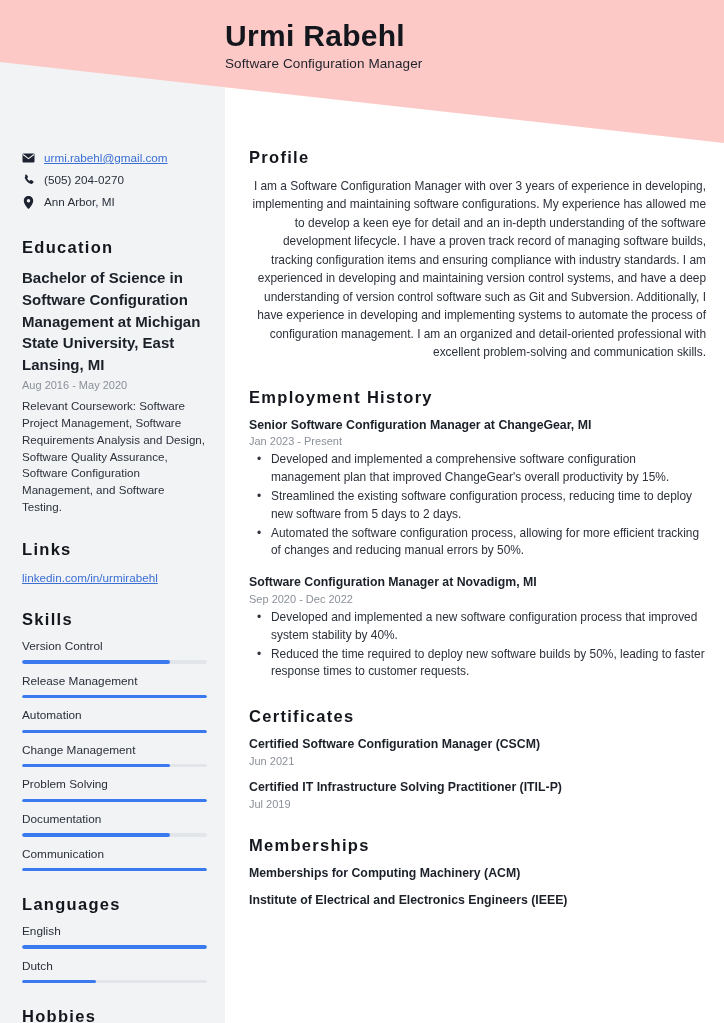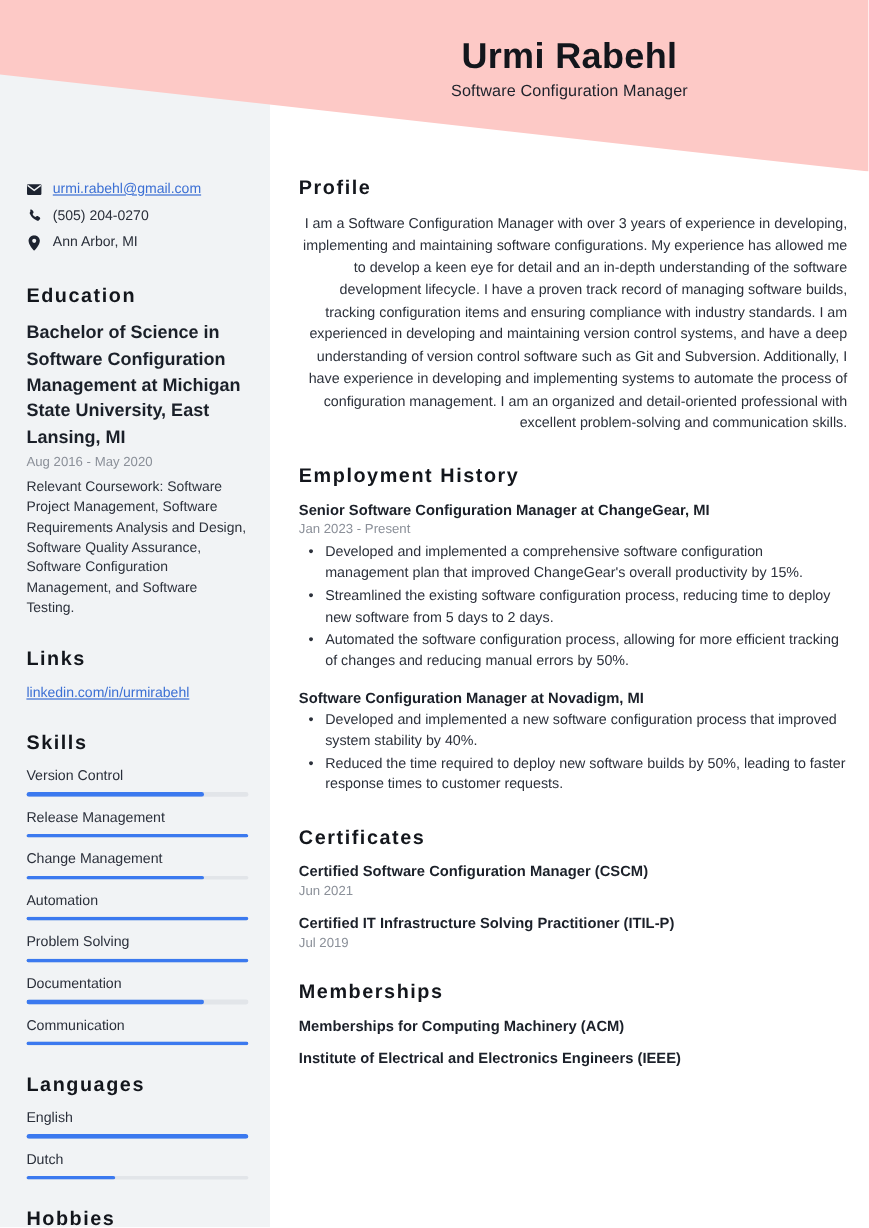--- a/index.html
+++ b/index.html
@@ -31,23 +31,23 @@
     left: 0; top: 0;
     width: 724px; height: 160px;
     background: #fdc9c6;
     clip-path: polygon(0 0, 724px 0, 724px 143px, 0 62px);
     z-index: 3;
   }
   .header-text {
     position: absolute;
     left: 225px; top: 0;
     width: 499px;
-    text-align: center;
+    text-align: left;
     z-index: 4;
-    padding-top: 30px;
+    padding-top: 18px;
   }
   .name {
     font-size: 30px;
     font-weight: bold;
     color: #13161c;
     letter-spacing: 0.3px;
     line-height: 1.18;
   }
   .job-title {
     font-size: 13.5px;
@@ -292,29 +292,29 @@
             <div class="meter-fill" style="width: 80%;"></div>
           </div>
       </div>
       <div class="meter-row">
         <div class="meter-label">Release Management</div>
         <div class="meter-track">
             <div class="meter-fill" style="width: 100%;"></div>
           </div>
       </div>
       <div class="meter-row">
+        <div class="meter-label">Automation</div>
+        <div class="meter-track">
+            <div class="meter-fill" style="width: 100%;"></div>
+          </div>
+      </div>
+      <div class="meter-row">
         <div class="meter-label">Change Management</div>
         <div class="meter-track">
             <div class="meter-fill" style="width: 80%;"></div>
-          </div>
-      </div>
-      <div class="meter-row">
-        <div class="meter-label">Automation</div>
-        <div class="meter-track">
-            <div class="meter-fill" style="width: 100%;"></div>
           </div>
       </div>
       <div class="meter-row">
         <div class="meter-label">Problem Solving</div>
         <div class="meter-track">
             <div class="meter-fill" style="width: 100%;"></div>
           </div>
       </div>
       <div class="meter-row">
         <div class="meter-label">Documentation</div>
@@ -364,20 +364,21 @@
         <div class="job-date">Jan 2023 - Present</div>
         <ul class="bullets">
           <li>Developed and implemented a comprehensive software configuration management plan that improved ChangeGear's overall productivity by 15%.</li>
           <li>Streamlined the existing software configuration process, reducing time to deploy new software from 5 days to 2 days.</li>
           <li>Automated the software configuration process, allowing for more efficient tracking of changes and reducing manual errors by 50%.</li>
         </ul>
       </div>
 
       <div class="job">
         <div class="job-head">Software Configuration Manager at Novadigm, MI</div>
+        <div class="job-date">Sep 2020 - Dec 2022</div>
         <ul class="bullets">
           <li>Developed and implemented a new software configuration process that improved system stability by 40%.</li>
           <li>Reduced the time required to deploy new software builds by 50%, leading to faster response times to customer requests.</li>
         </ul>
       </div>
     </div>
 
     <div class="section">
       <div class="main-h">Certificates</div>
       <div class="cert">

